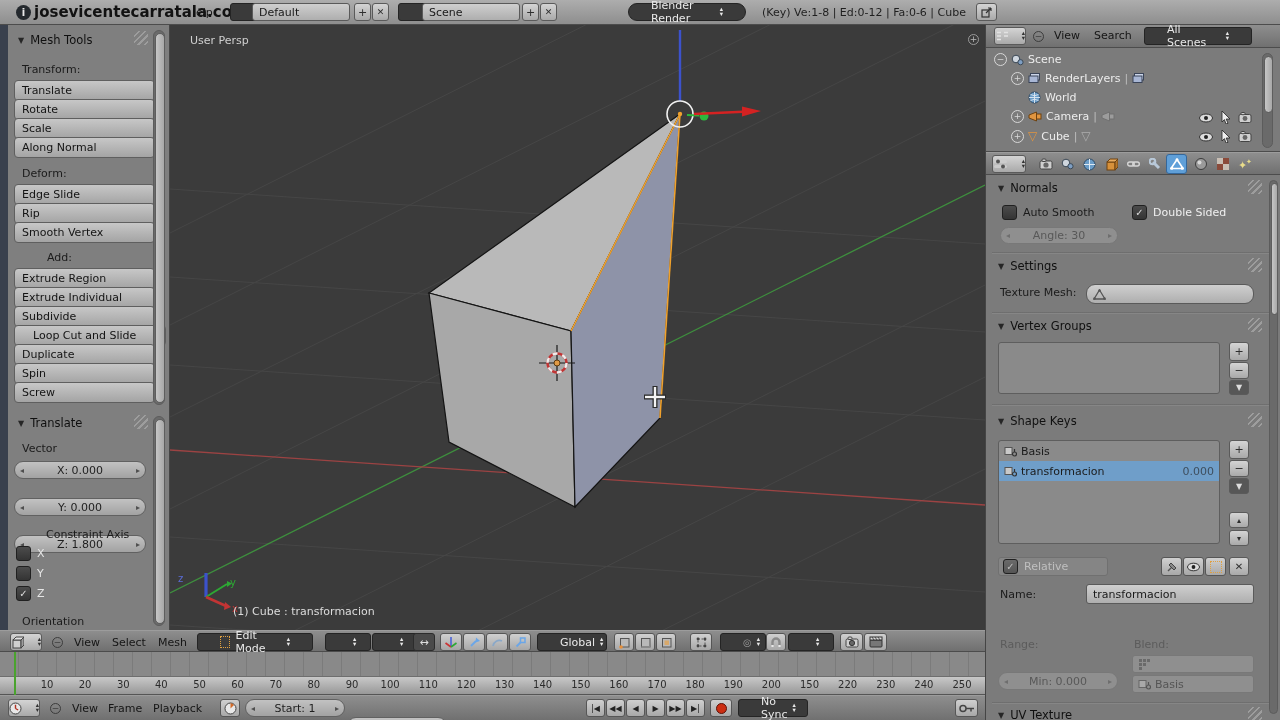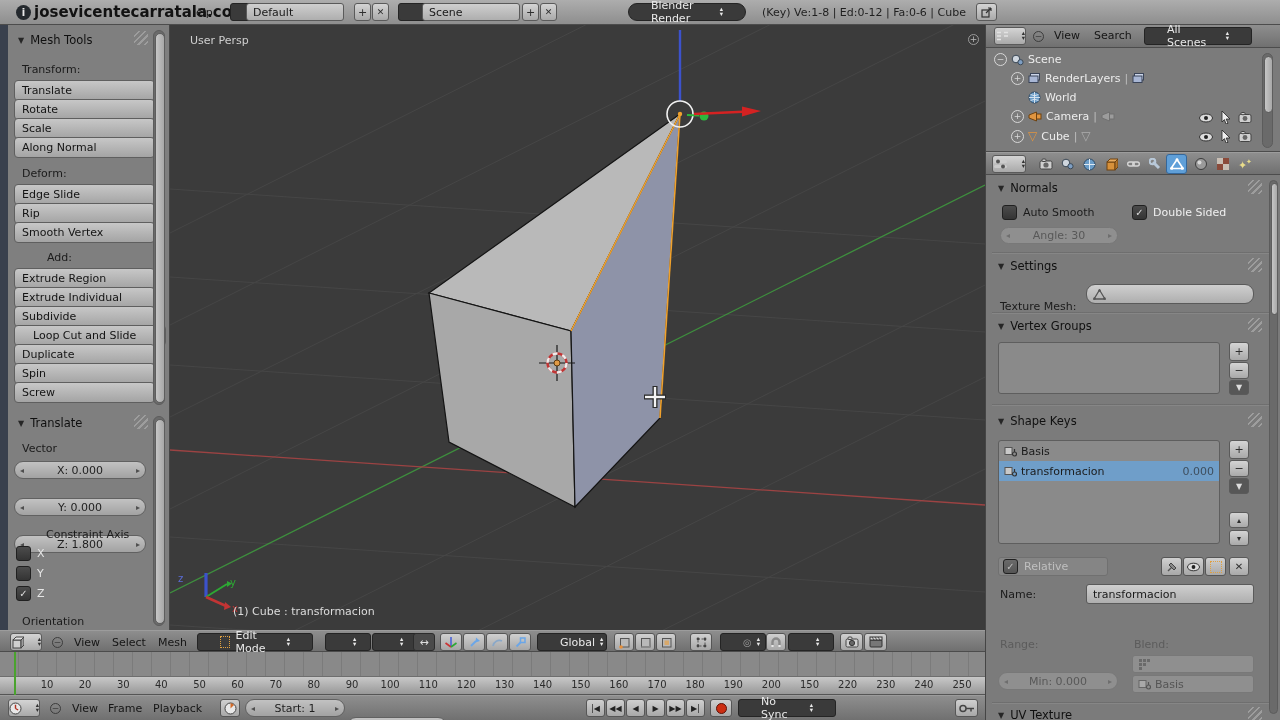--- a/index.html
+++ b/index.html
@@ -55,21 +55,21 @@
     </div>
     <span class="abs menu" style="left:196px;top:6px;">elp</span>
 
     <div class="abs fldD" style="left:230px;top:3px;width:22px;height:18px;justify-content:center;">
       <svg width="13" height="11">
           <rect x="0" y="0" width="5" height="11" fill="#d8d8d8"></rect>
           <rect x="6" y="0" width="7" height="5" fill="#9a9a9a"></rect>
           <rect x="6" y="6" width="7" height="5" fill="#d8d8d8"></rect>
         </svg>
     </div>
-    <div class="abs fldL" style="left:246px;top:3px;width:98px;height:18px;">
+    <div class="abs fldL" style="left:252px;top:3px;width:98px;height:18px;">
       <span>Default</span>
     </div>
     <div class="abs btnL" style="left:354px;top:3px;width:17px;height:18px;">+</div>
     <div class="abs btnL" style="left:372px;top:3px;width:17px;height:18px;font-size:9px;">✕</div>
 
     <div class="abs fldD" style="left:398px;top:3px;width:22px;height:18px;justify-content:center;">
       <svg width="13" height="12">
           <circle cx="5" cy="5" r="3.8" fill="#cfd6de" stroke="#3a4754"></circle>
           <circle cx="9.5" cy="8.2" r="2.6" fill="#7e9ec2" stroke="#3a4754"></circle>
         </svg>
@@ -444,21 +444,21 @@
 
     <div class="abs pbtn" style="left:586px;top:3px;width:19px;height:18px;">|◀</div>
     <div class="abs pbtn" style="left:606px;top:3px;width:19px;height:18px;">◀◀</div>
     <div class="abs pbtn" style="left:626px;top:3px;width:19px;height:18px;">◀</div>
     <div class="abs pbtn" style="left:646px;top:3px;width:19px;height:18px;">▶</div>
     <div class="abs pbtn" style="left:666px;top:3px;width:19px;height:18px;">▶▶</div>
     <div class="abs pbtn" style="left:686px;top:3px;width:19px;height:18px;">▶|</div>
     <div class="abs pbtn" style="left:710px;top:3px;width:22px;height:18px;">
       <span style="width:9px;height:9px;border-radius:50%;background:#cc2e12;border:1px solid #5c130a;"></span>
     </div>
-    <div class="abs fldD" style="left:738px;top:3px;width:98px;height:18px;">
+    <div class="abs fldD" style="left:738px;top:3px;width:70px;height:18px;">
       <span>No Sync</span>
       <span class="updn">
           <span>▴</span>
           <span>▾</span>
         </span>
     </div>
 
     <div class="abs pbtn" style="left:955px;top:3px;width:23px;height:18px;">
       <svg width="16" height="9">
           <circle cx="4" cy="4.5" r="3" fill="none" stroke="#444" stroke-width="1.5"></circle>
@@ -674,21 +674,21 @@
         <span>Angle: 30</span>
         <span class="arr">▸</span>
     </div>
     <div class="abs sep" style="left:6px;top:100px;width:278px;"></div>
 
     <div class="abs phead" style="left:12px;top:107px;">
       <span class="tri">▼</span>
         <span>Settings</span>
     </div>
     <div class="grip" style="left:262px;top:106px;"></div>
-    <span class="abs" style="left:14px;top:148px;">Texture Mesh:</span>
+    <span class="abs" style="left:14px;top:134px;">Texture Mesh:</span>
     <div class="abs fldL" style="left:100px;top:132px;width:168px;height:20px;border-radius:9px;gap:5px;">
       <svg width="13" height="11">
           <polygon points="6.5,1 12,10 1,10" fill="none" stroke="#555" stroke-width="1.3"></polygon>
           <circle cx="6.5" cy="1.5" r="1.2" fill="#555"></circle>
           <circle cx="1.5" cy="9.5" r="1.2" fill="#555"></circle>
           <circle cx="11.5" cy="9.5" r="1.2" fill="#555"></circle>
         </svg>
     </div>
     <div class="abs sep" style="left:6px;top:160px;width:278px;"></div>
 

